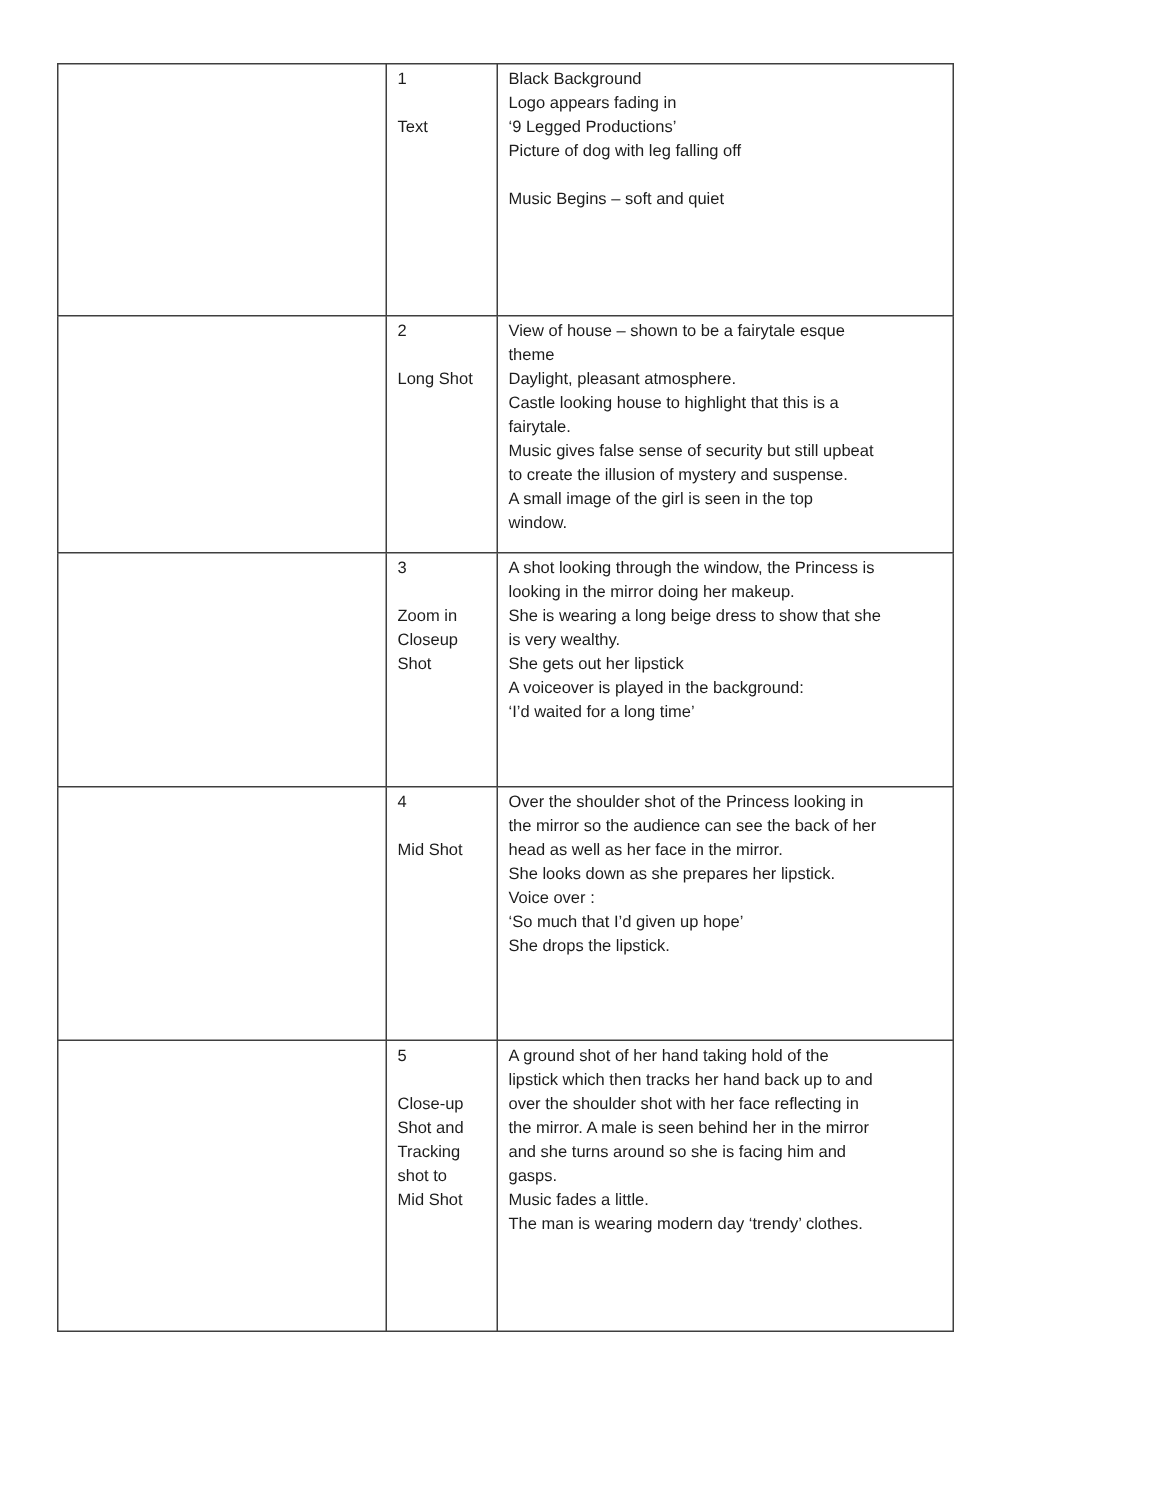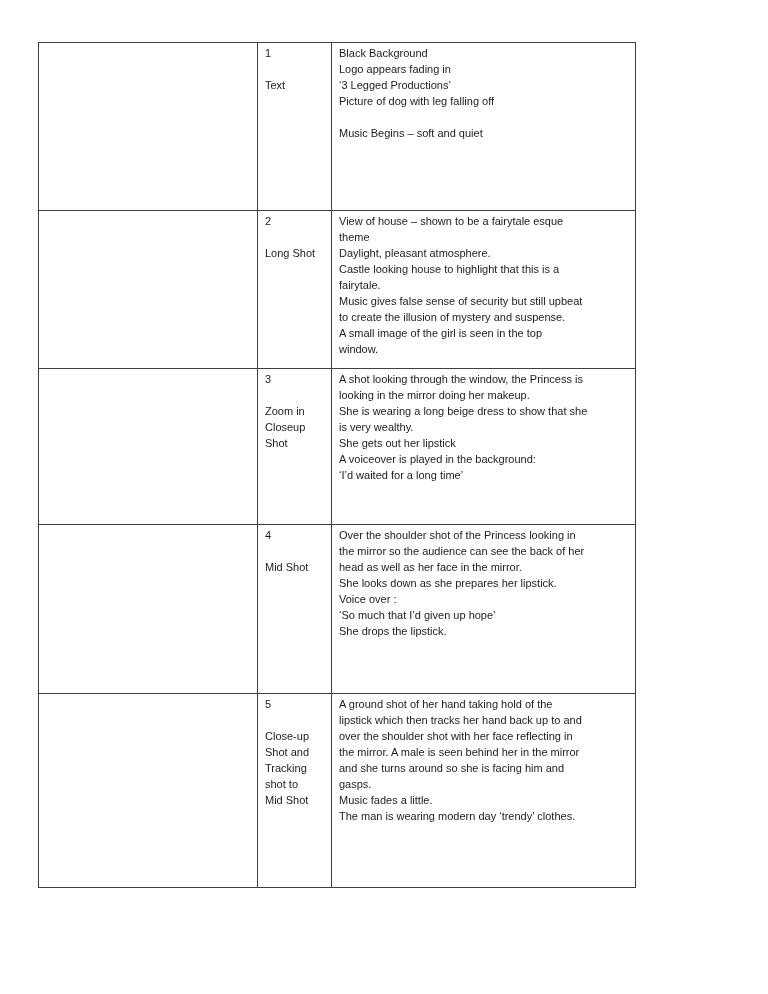--- a/index.html
+++ b/index.html
@@ -54,21 +54,21 @@
       <col style="width:304px">
     </colgroup>
     <tbody>
       <tr class="r1">
         <td></td>
         <td>1
 
 Text</td>
         <td>Black Background
 Logo appears fading in
-‘3 Legged Productions’
+‘9 Legged Productions’
 Picture of dog with leg falling off
 
 Music Begins – soft and quiet</td>
       </tr>
       <tr class="r2">
         <td></td>
         <td>2
 
 Long Shot</td>
         <td>View of house – shown to be a fairytale esque

